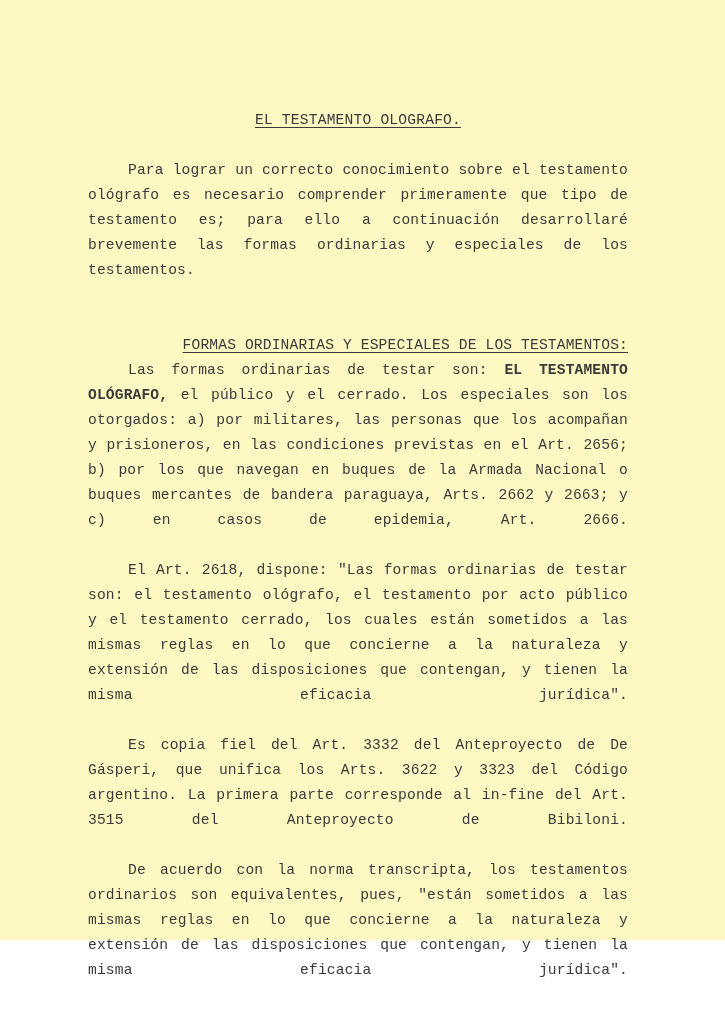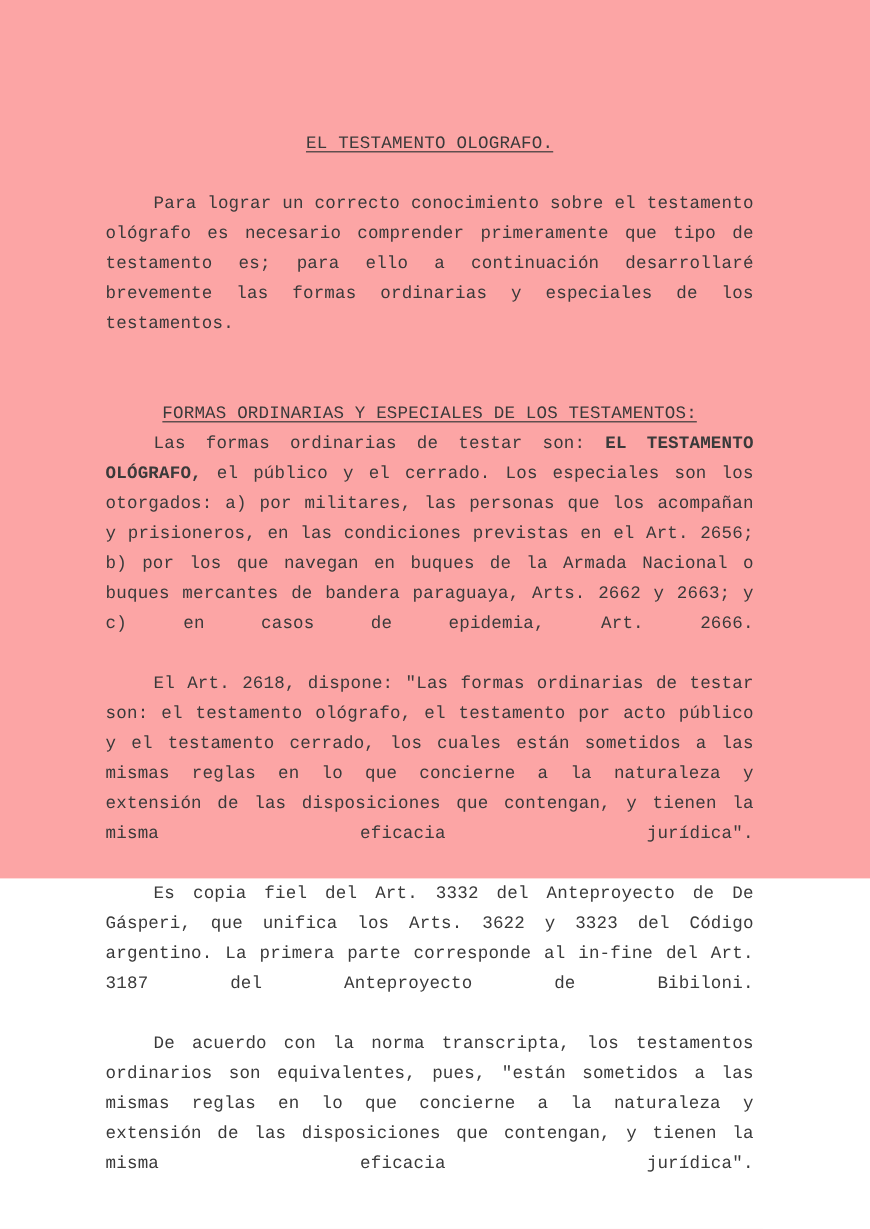--- a/index.html
+++ b/index.html
@@ -13,22 +13,22 @@
     height: 1024px;
     overflow: hidden;
     font-family: "Liberation Mono", "DejaVu Sans Mono", monospace;
     color: #3a3a3a;
     -webkit-font-smoothing: antialiased;
   }
 
   .page {
     position: relative;
     width: 725px;
-    height: 732px;
-    background: #fca5a5;
+    height: 940px;
+    background: #fef9c3;
     box-sizing: border-box;
   }
 
   
   .doc-body {
     position: absolute;
     left: 88px;
     top: 108px;
     width: 540px;
   }
@@ -71,21 +71,21 @@
     content: "";
     display: inline-block;
     width: 100%;
   }
 
   
   .section-heading {
     margin: 0;
     font-size: 14.6px;
     line-height: 25px;
-    text-align: center;
+    text-align: right;
     letter-spacing: 0.15px;
     white-space: nowrap;
   }
   .section-heading .u {
     text-decoration: underline;
     text-underline-offset: 3px;
     text-decoration-thickness: 1px;
   }
 
   
@@ -109,19 +109,19 @@
 
     <div class="spacer"></div>
 
     <div class="section-heading"><span class="u">FORMAS ORDINARIAS Y ESPECIALES DE LOS TESTAMENTOS:</span></div>
 
 
     <p class="para"><span>Las formas ordinarias de testar son: </span><b class="strong">EL TESTAMENTO OLÓGRAFO,</b><span> el público y el cerrado. Los especiales son los otorgados: a) por militares, las personas que los acompañan y prisioneros, en las condiciones previstas en el Art. 2656; b) por los que navegan en buques de la Armada Nacional o buques mercantes de bandera paraguaya, Arts. 2662 y 2663; y c) en casos de epidemia, Art. 2666.</span></p>
 
     <p class="para">El Art. 2618, dispone: "Las formas ordinarias de testar son: el testamento ológrafo, el testamento por acto público y el testamento cerrado, los cuales están sometidos a las mismas reglas en lo que concierne a la naturaleza y extensión de las disposiciones que contengan, y tienen la misma eficacia jurídica".</p>
 
-    <p class="para">Es copia fiel del Art. 3332 del Anteproyecto de De Gásperi, que unifica los Arts. 3622 y 3323 del Código argentino. La primera parte corresponde al in-fine del Art. 3187 del Anteproyecto de Bibiloni.</p>
+    <p class="para">Es copia fiel del Art. 3332 del Anteproyecto de De Gásperi, que unifica los Arts. 3622 y 3323 del Código argentino. La primera parte corresponde al in-fine del Art. 3515 del Anteproyecto de Bibiloni.</p>
 
     <p class="para">De acuerdo con la norma transcripta, los testamentos ordinarios son equivalentes, pues, "están sometidos a las mismas reglas en lo que concierne a la naturaleza y extensión de las disposiciones que contengan, y tienen la misma eficacia jurídica".</p>
 
   </div>
 
 </div>
 
 </body></html>

